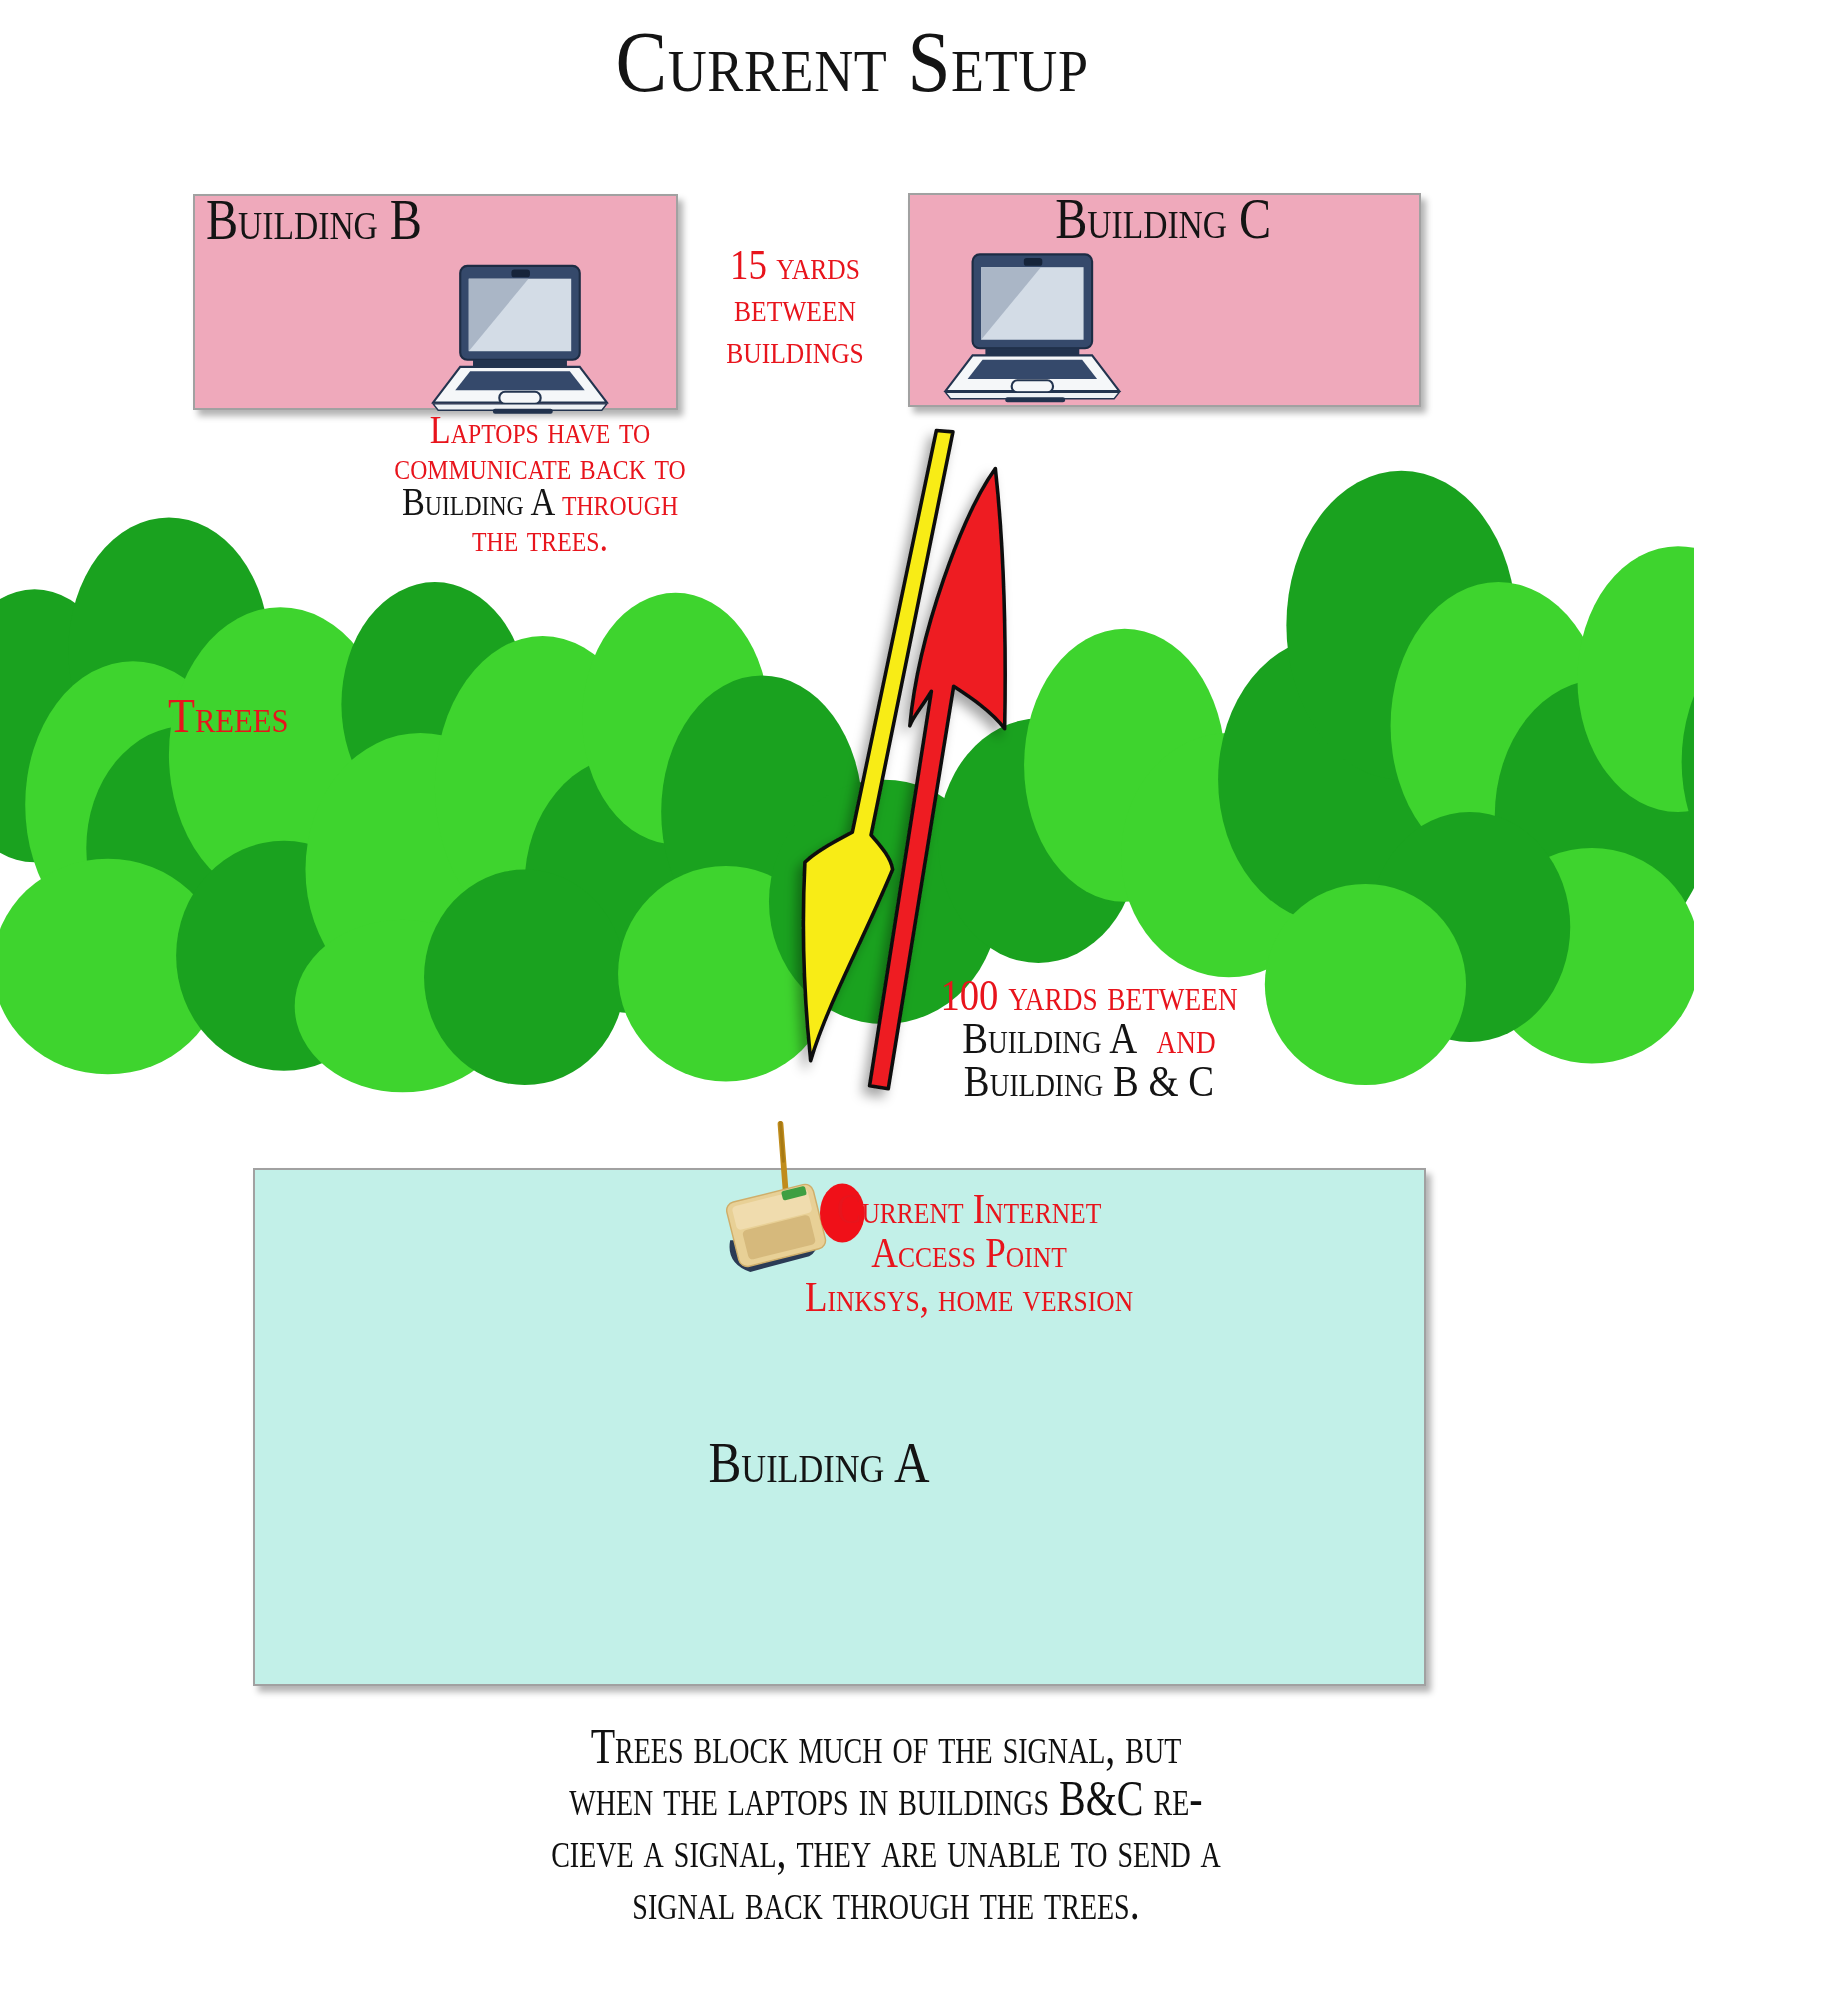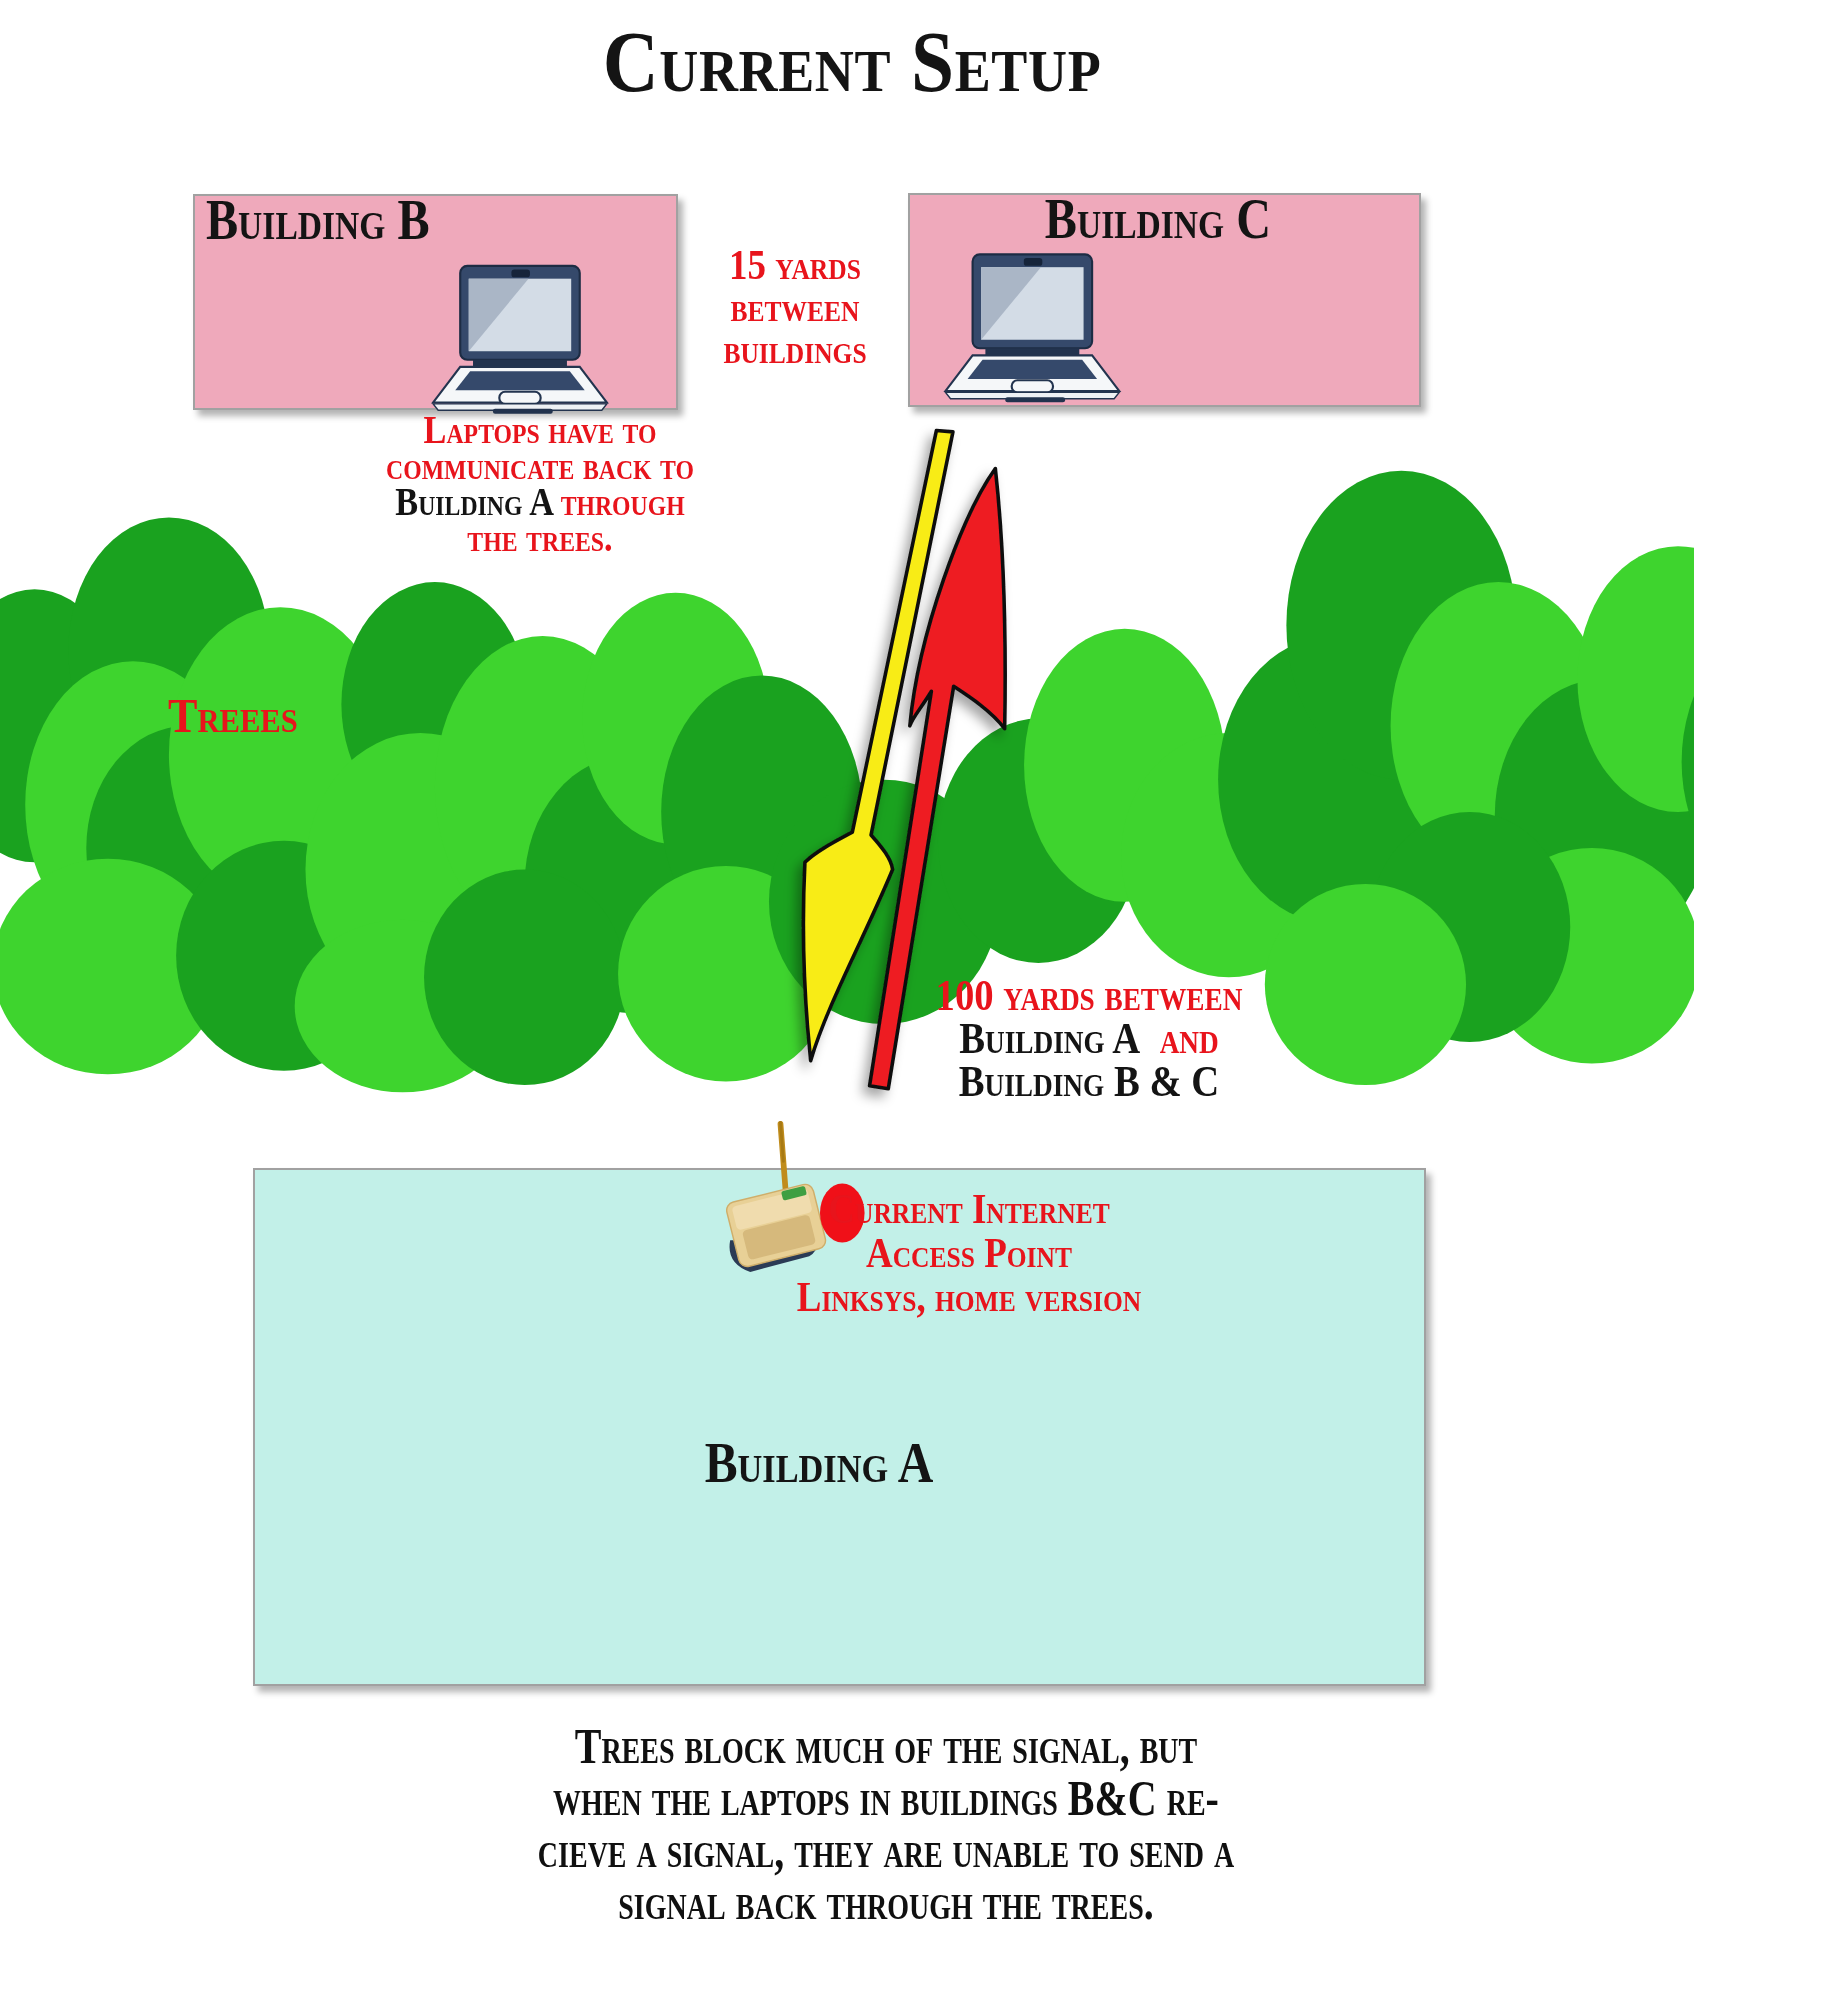--- a/index.html
+++ b/index.html
@@ -5,21 +5,21 @@
   :root{
     --red:#e8141c;
     --pink:#efa9bb;
     --teal:#c2f0e8;
     --border:#a1a1a1;
     --ink:#141414;
   }
   html,body{margin:0;padding:0;background:#ffffff;}
   #canvas{
     position:relative;width:1694px;height:2015px;overflow:hidden;background:#ffffff;
-    font-family:"Liberation Serif", serif;color:var(--ink);font-weight:bold;
+    font-family:"Liberation Serif", serif;color:var(--ink);
   }
   .sc{font-variant:small-caps;font-family:"Liberation Serif", serif;}
   .abs{position:absolute;white-space:nowrap;}
   .red{color:var(--red);}
   .center{text-align:center;}
   
   .bldg{position:absolute;border:2.9px solid var(--border);box-shadow:5px 5.7px 6.5px rgba(0,0,0,.30);z-index:1;}
   #box-b{left:193px;top:194px;width:481px;height:212px;background:var(--pink);}
   #box-c{left:908px;top:193px;width:509px;height:210px;background:var(--pink);}
   #box-a{left:253px;top:1168px;width:1169px;height:514px;background:var(--teal);}

